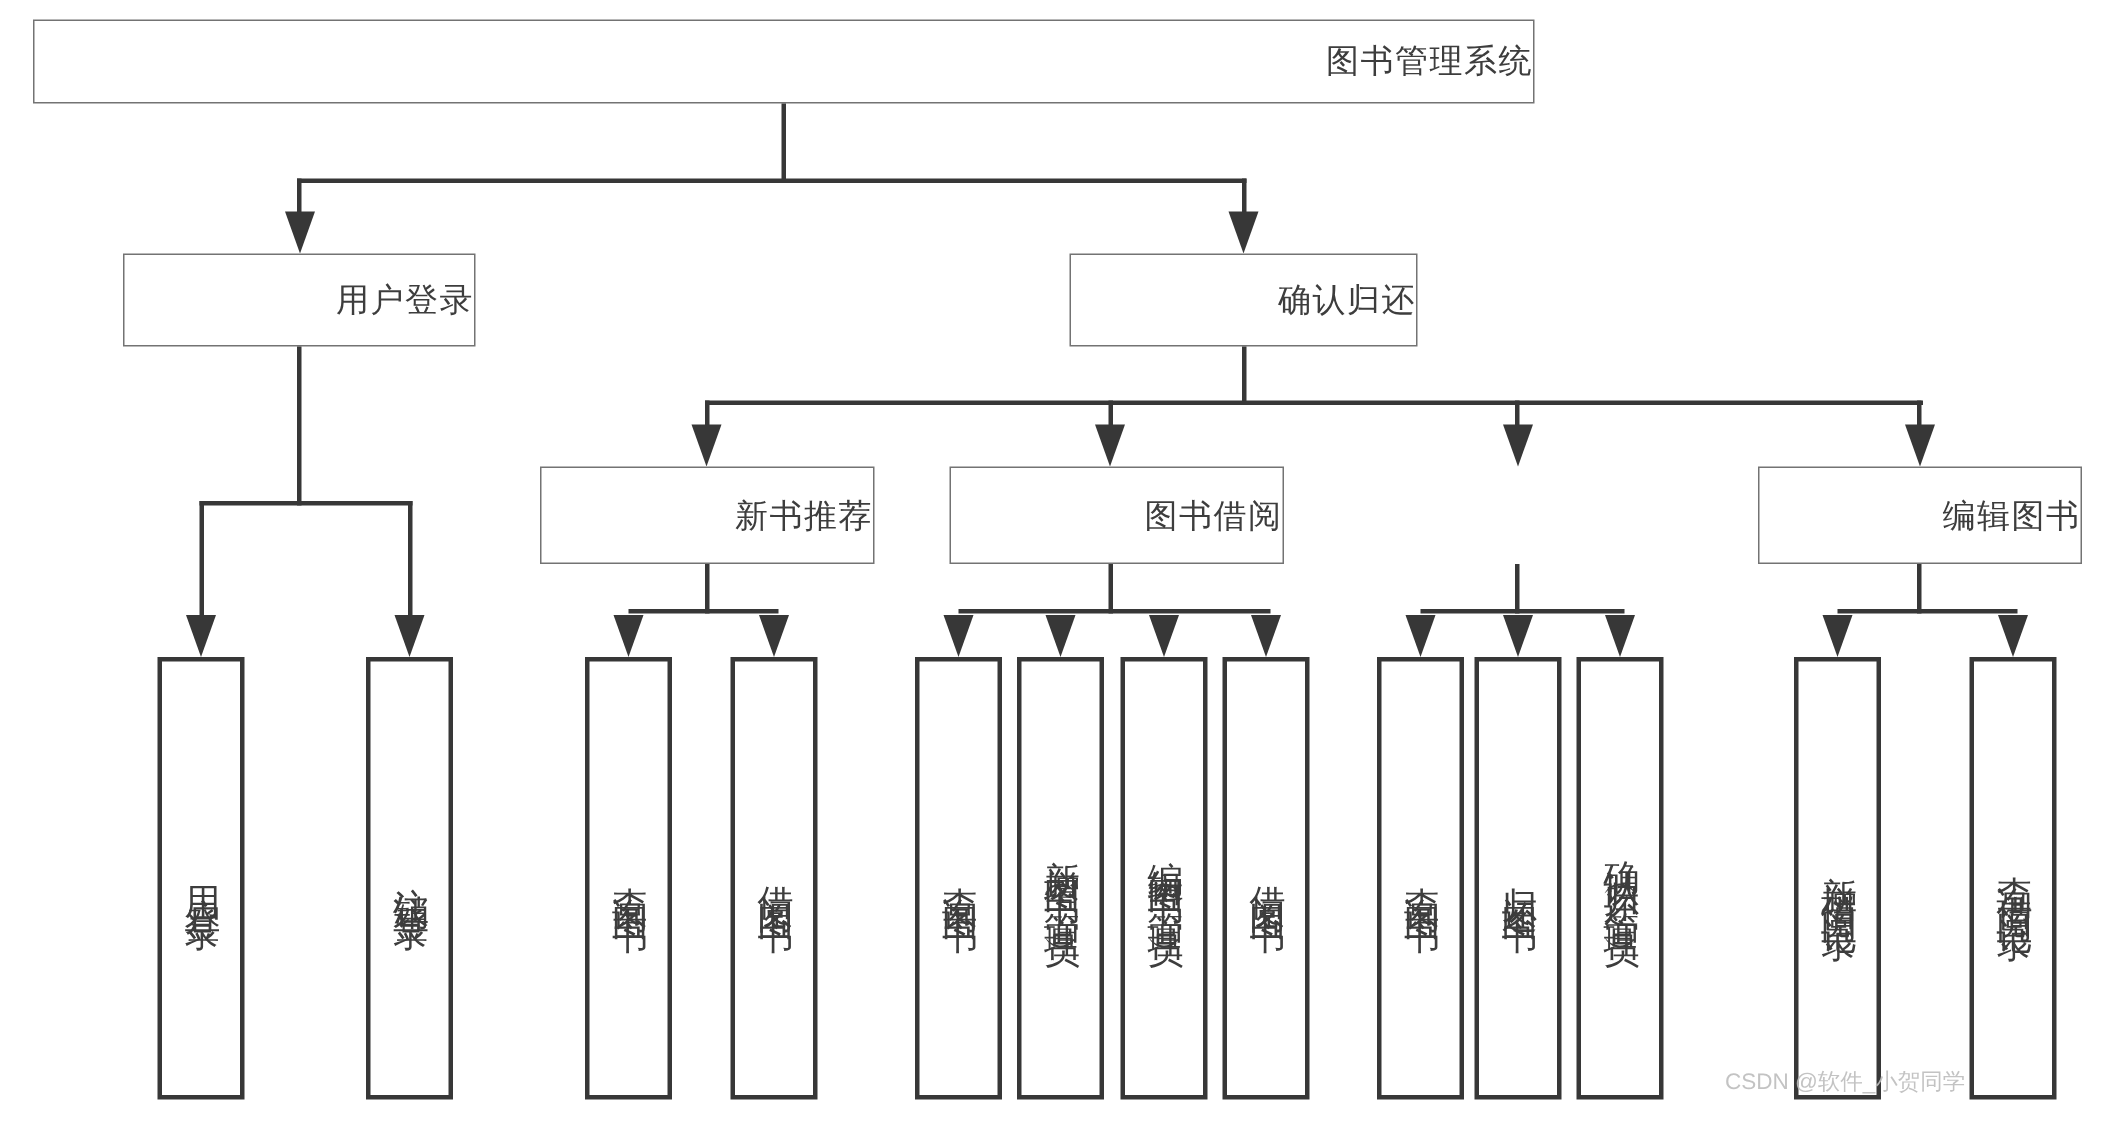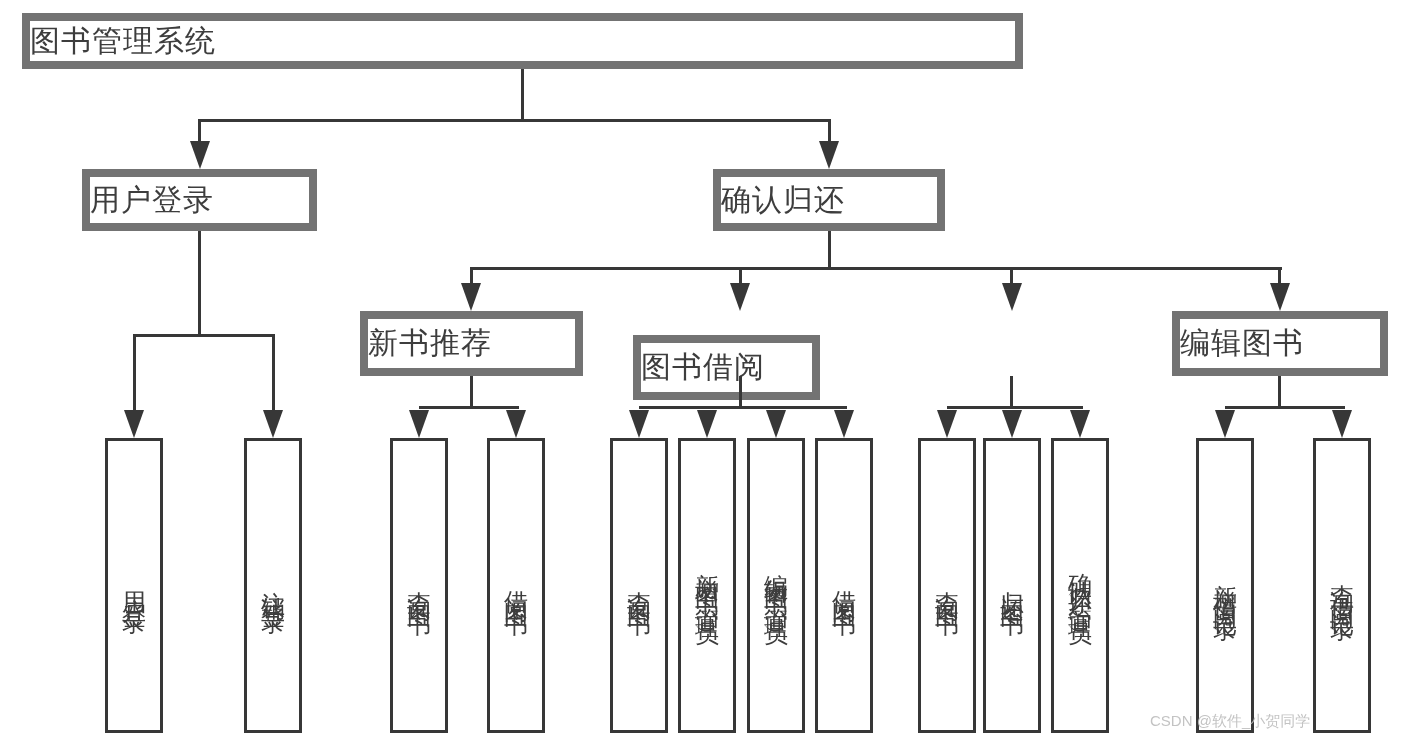--- a/index.html
+++ b/index.html
@@ -12,27 +12,27 @@
     position: relative;
     width: 1405px;
     height: 747px;
     background: #ffffff;
     overflow: hidden;
   }
   
   .node {
     position: absolute;
     box-sizing: border-box;
-    border: 8px solid #737373;
+    border: 1px solid #737373;
     background: #ffffff;
     display: flex;
     align-items: center;
-    justify-content: flex-start;
+    justify-content: flex-end;
     color: #3d3d3d;
-    font-size: 30px;
+    font-size: 22px;
     letter-spacing: 1px;
     white-space: nowrap;
   }
   
   .leaf {
     position: absolute;
     box-sizing: border-box;
     border: 3px solid #373737;
     background: #ffffff;
     width: 58px;
@@ -111,21 +111,21 @@
   <div class="line" style="left:739px; top:267px; width:3px; height:19px;"></div>
   <div class="arrow" style="left:730px; top:283px;"></div>
   <div class="line" style="left:1010px; top:267px; width:3px; height:19px;"></div>
   <div class="arrow" style="left:1002px; top:283px;"></div>
   <div class="line" style="left:1278px; top:267px; width:3px; height:19px;"></div>
   <div class="arrow" style="left:1270px; top:283px;"></div>
 
   <div class="node" style="left:360px; top:311px; width:223px; height:65px;font-family:Liberation Serif, serif;">
     <span>新书推荐</span>
   </div>
-  <div class="node" style="left:633px; top:311px; width:187px; height:65px;margin-top:24px;">
+  <div class="node" style="left:633px; top:311px; width:223px; height:65px;">
     <span>图书借阅</span>
   </div>
   <div class="node" style="left:1172px; top:311px; width:216px; height:65px;">
     <span>编辑图书</span>
   </div>
 
   <div class="line" style="left:470px; top:376px; width:3px; height:33px;"></div>
   <div class="line" style="left:419px; top:406px; width:100px; height:3px;"></div>
   <div class="arrow" style="left:409px; top:410px;"></div>
   <div class="arrow" style="left:506px; top:410px;"></div>

